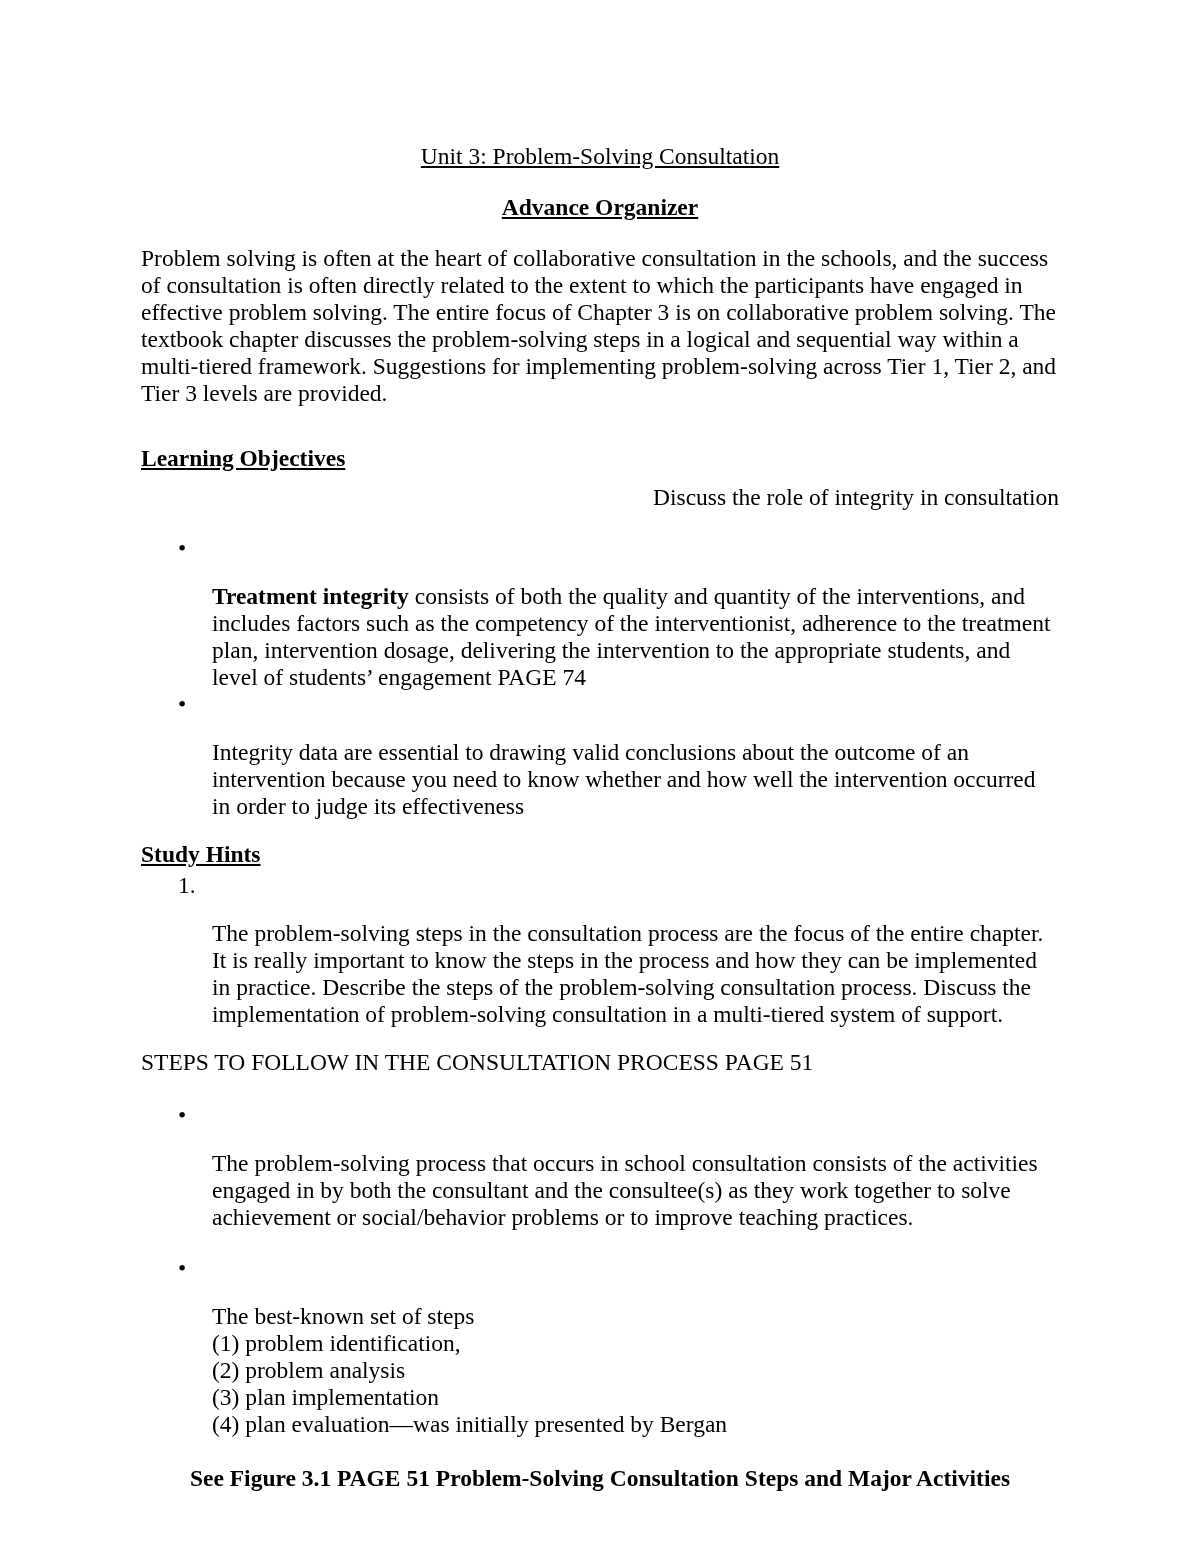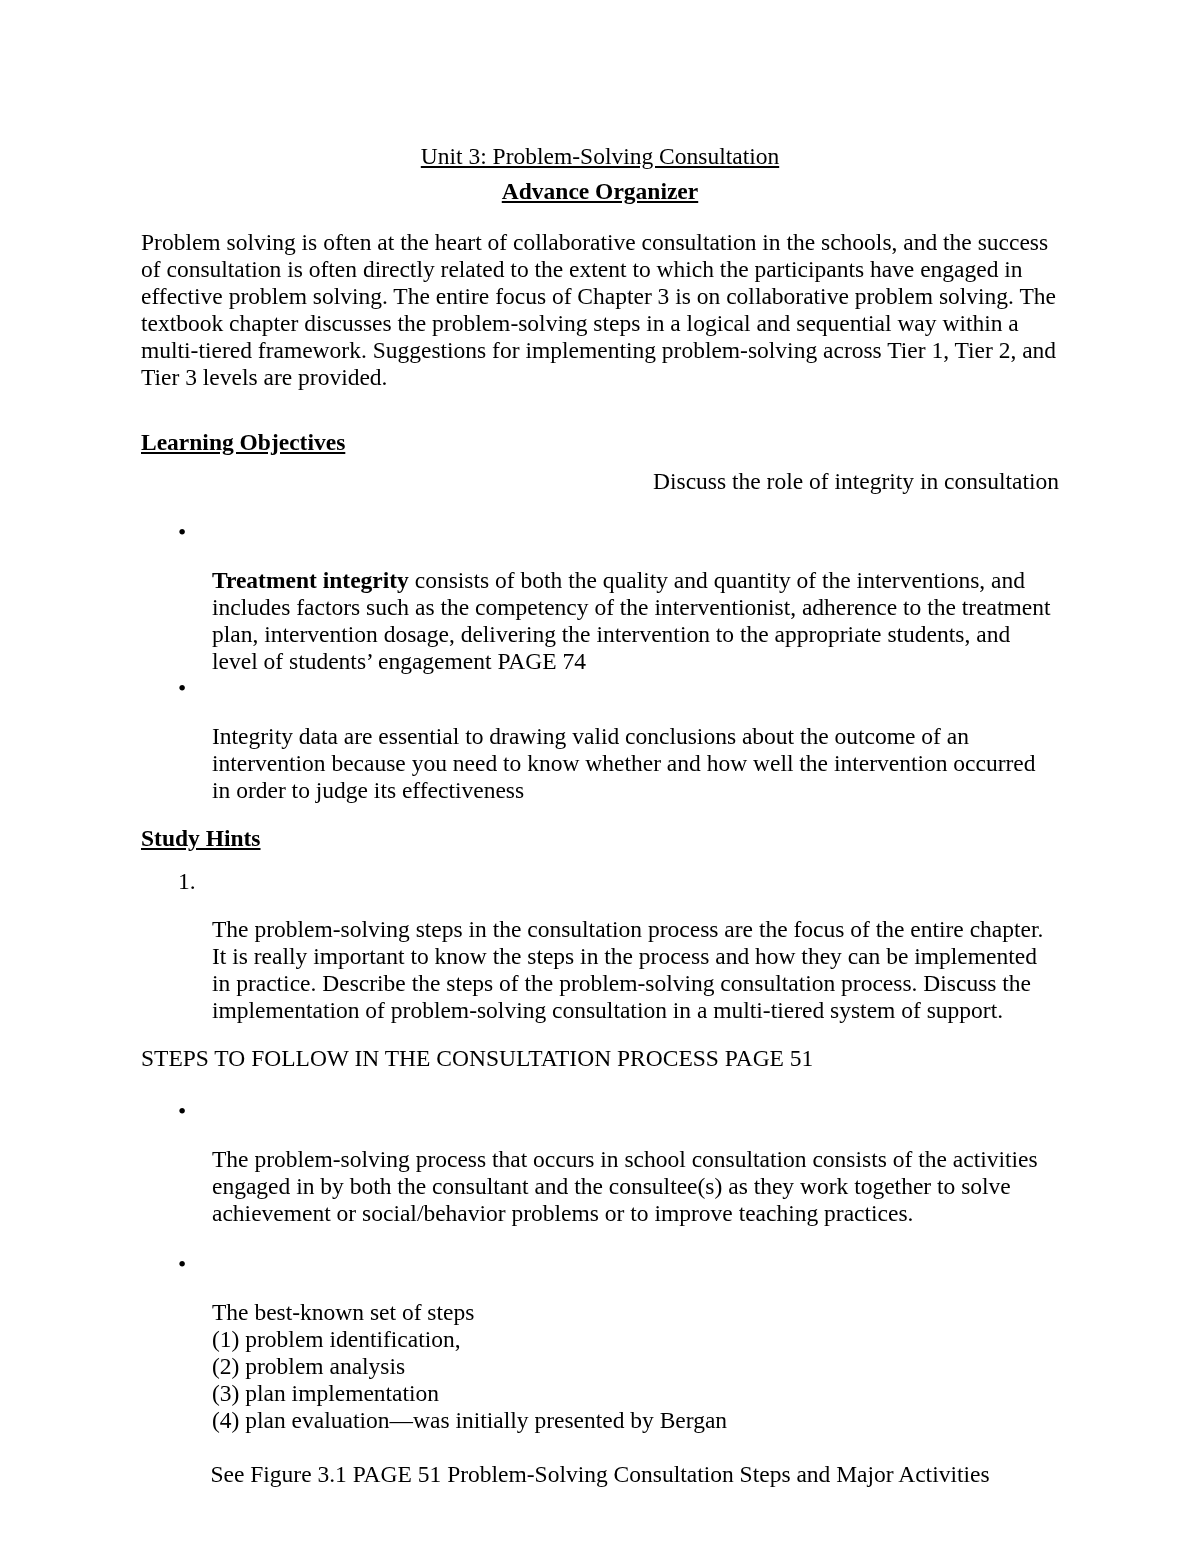--- a/index.html
+++ b/index.html
@@ -10,48 +10,48 @@
     font-family: "Liberation Serif", "DejaVu Serif", serif;
     font-size: 23.5px;
     line-height: 27px;
     color: #000000;
     overflow: hidden;
   }
   .page { padding: 143px 141px 0 141px; }
   .doc-title {
     text-align: center;
     text-decoration: underline;
-    margin-bottom: 8px;
+    margin-bottom: 24px;
   }
   .heading {
     font-weight: bold;
     text-decoration: underline;
   }
   .heading-ao { margin-bottom: 24px; text-align: center; }
   .heading-lo { margin-bottom: 12px; }
-  .heading-sh { margin-bottom: 16px; }
+  .heading-sh { margin-bottom: 4px; }
   .caps-heading {
     margin-bottom: 26px;
   }
   .para-ao { margin-bottom: 38px; }
   .para-intro { margin-bottom: 24px; text-align: right; }
   .list { margin: 0; }
   .list-lo { margin-bottom: 21px; }
   .list-sh { margin-bottom: 21px; }
   .list-steps { margin-bottom: 27px; }
   .li { display: flex; }
   .li-gap { margin-bottom: 24px; }
   .marker {
     flex: 0 0 71px;
     padding-left: 37px;
   }
   .li-text { flex: 1; margin-top: 48px; }
   .bold { font-weight: bold; }
   .figure-note {
-    font-weight: normal;
+    font-weight: bold;
     text-align: center;
   }
 </style>
 </head>
 <body>
 
 <div class="page">
 
   <div class="doc-title">Unit 3: Problem-Solving Consultation</div>
 

